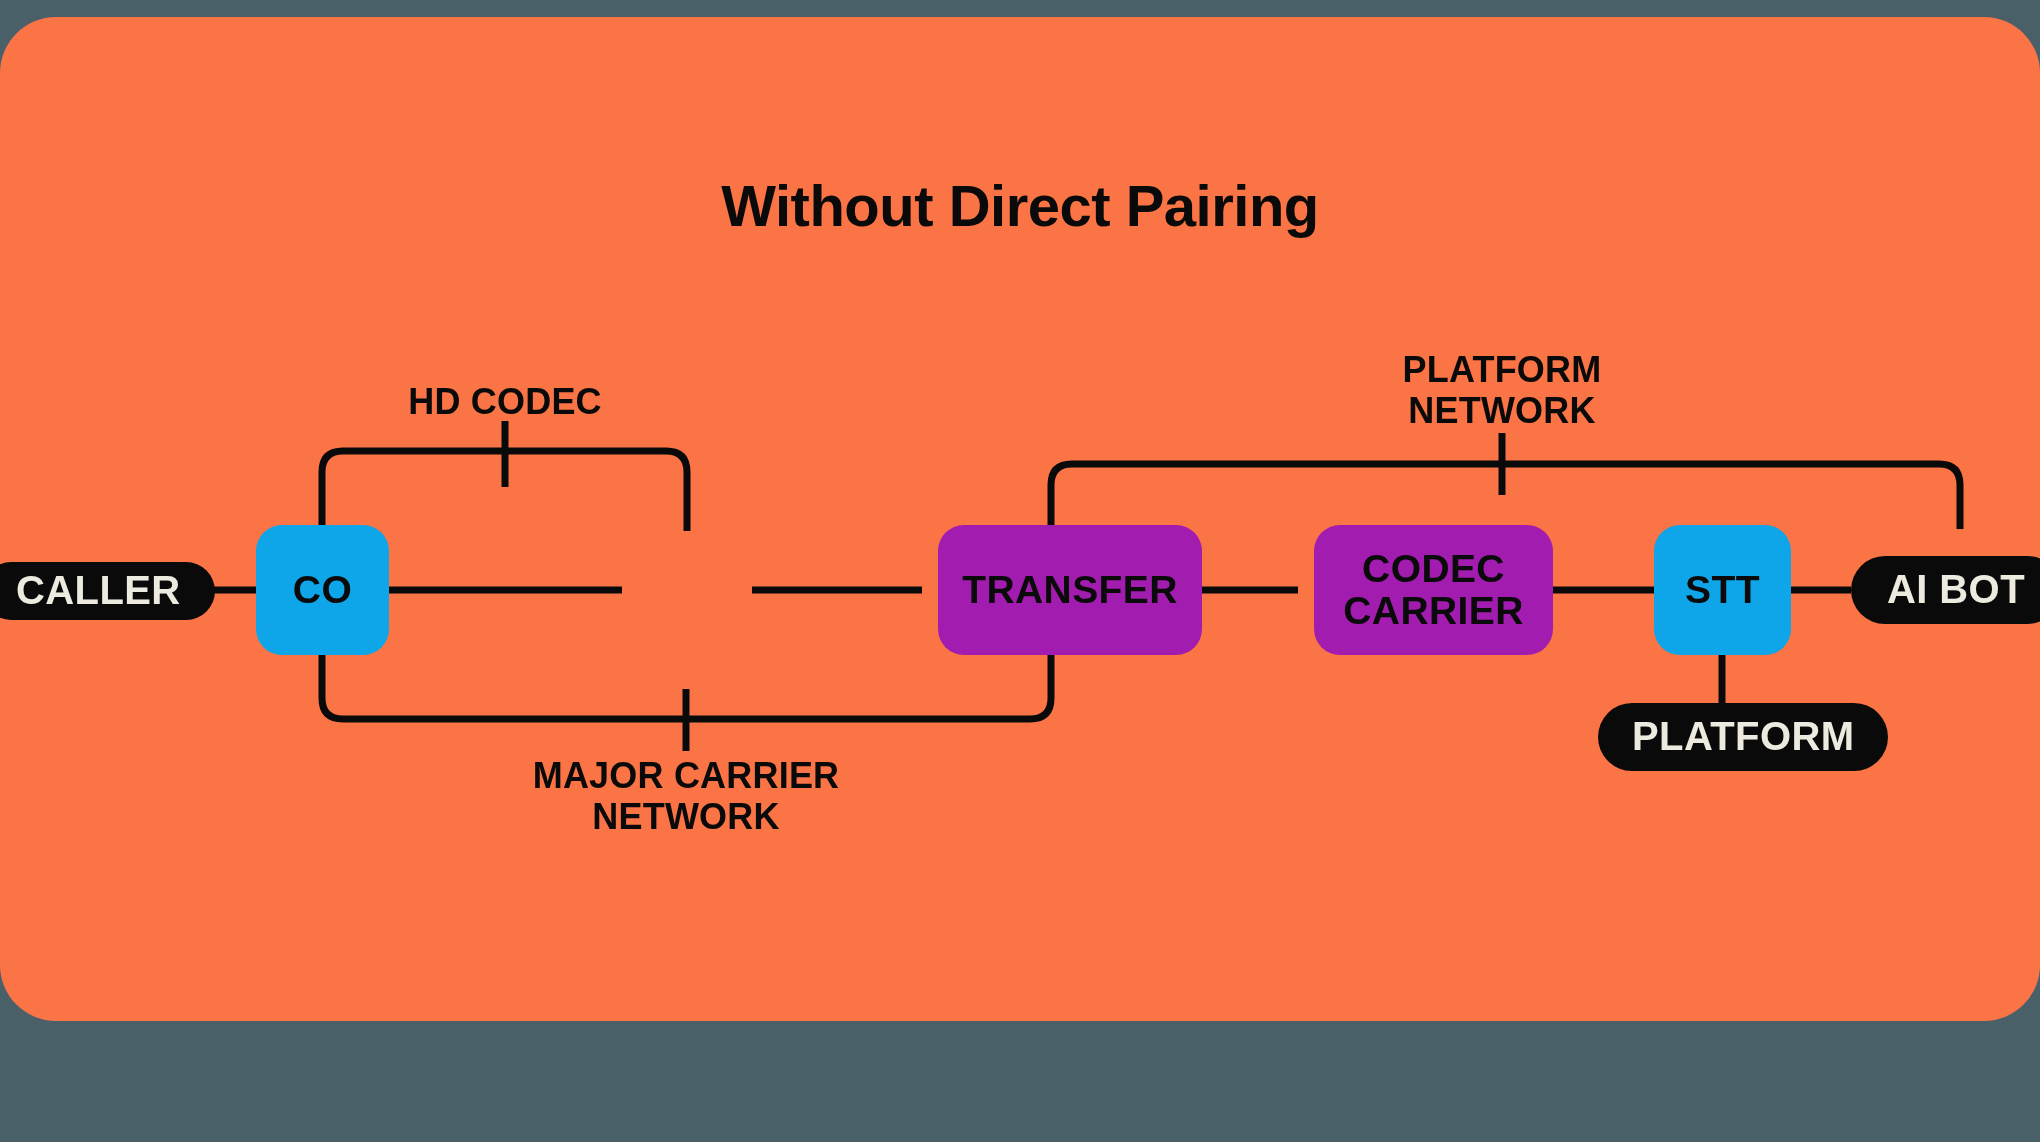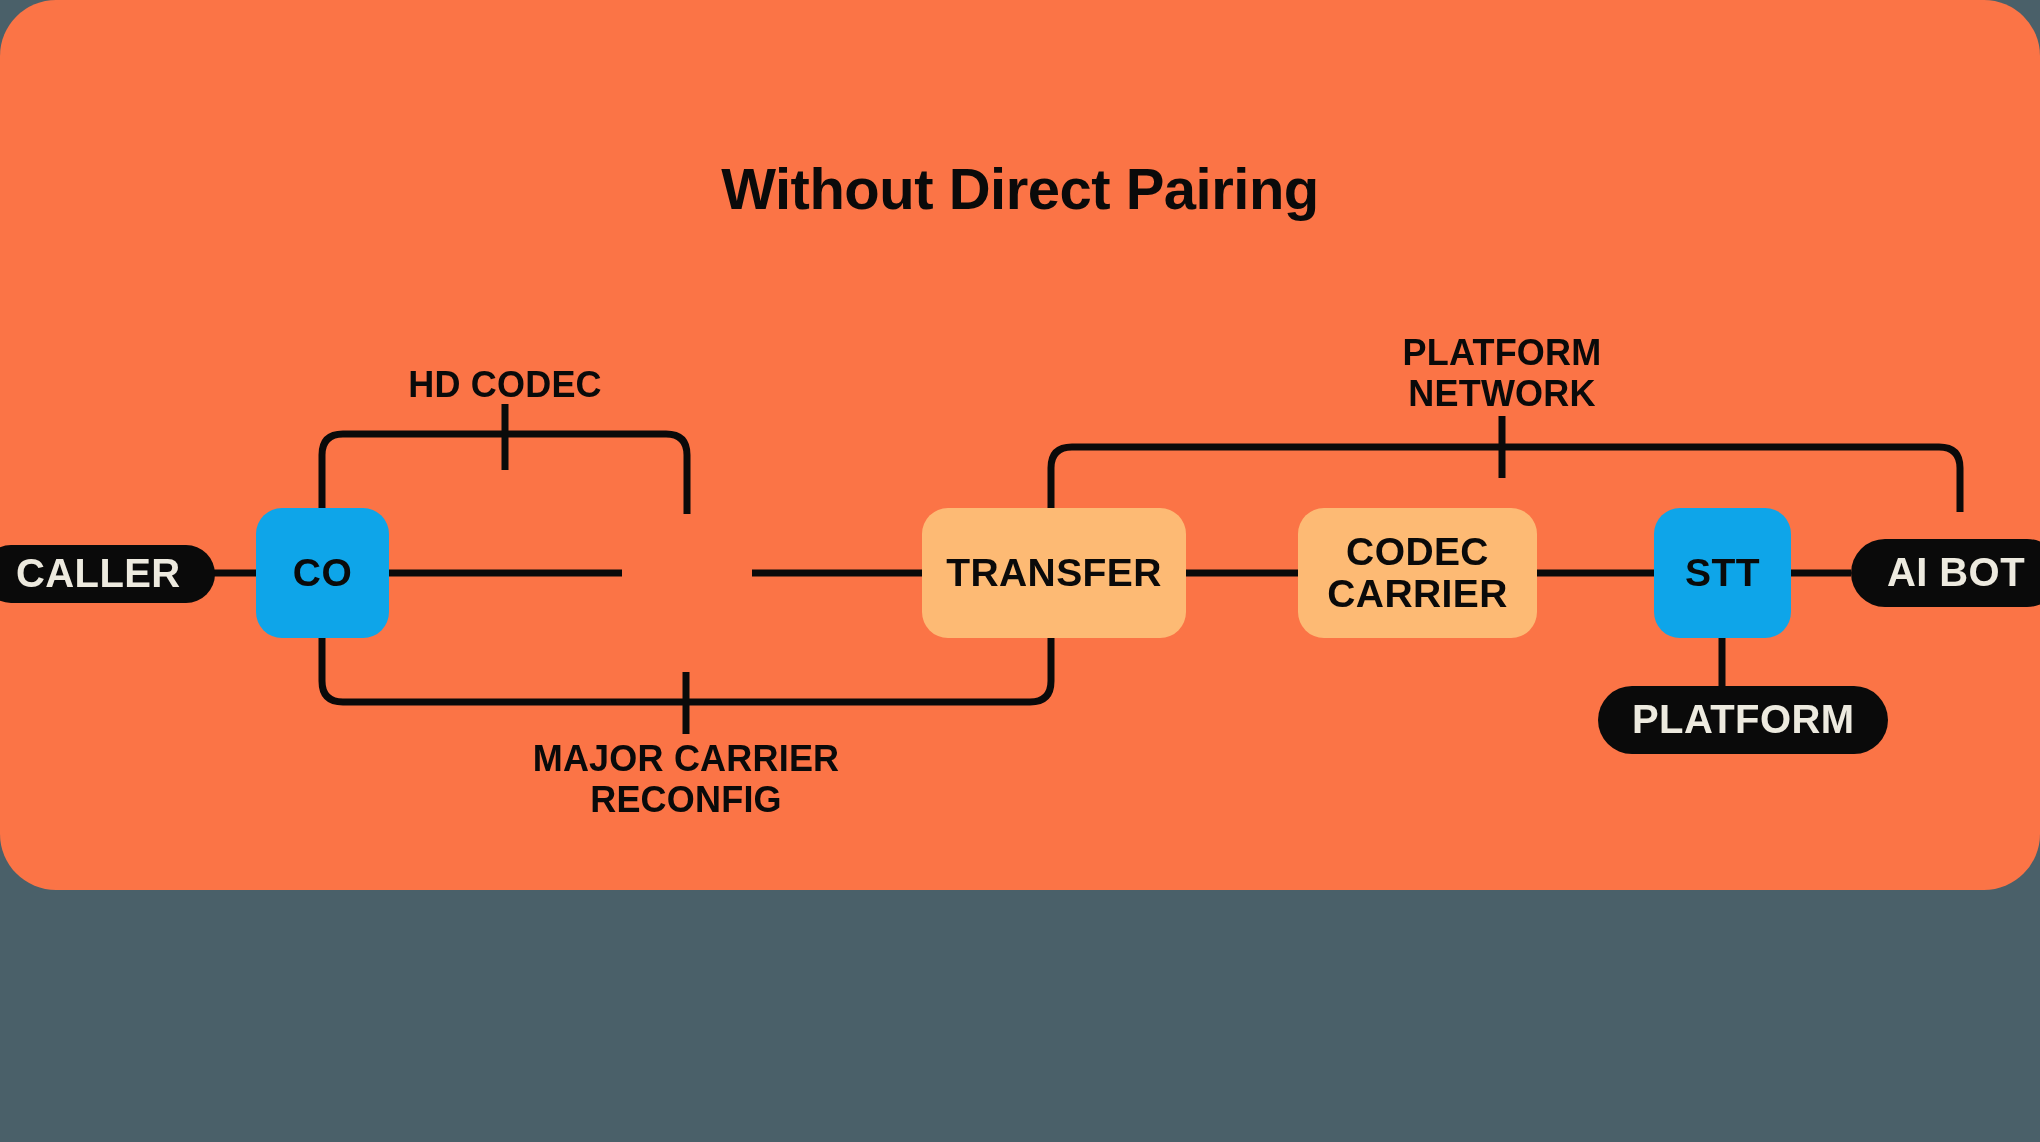--- a/index.html
+++ b/index.html
@@ -6,23 +6,23 @@
     margin: 0;
     padding: 0;
     width: 2040px;
     height: 1142px;
     background: #4a6069;
     font-family: "Liberation Sans", sans-serif;
     overflow: hidden;
   }
   #canvas {
     position: absolute;
-    left: 0; top: 0;
+    left: 0; top: 17px;
     width: 2040px;
-    height: 890px;
+    height: 1004px;
     background: #FB7446;
     border-radius: 56px;
     overflow: hidden;
   }
   #diagram-title {
     position: absolute;
     left: 0;
     top: 155px;
     width: 2040px;
     text-align: center;
@@ -49,21 +49,21 @@
     font-weight: bold;
     line-height: 1.08;
   }
   .node.boxnode {
     border-radius: 26px;
     font-size: 39px;
     color: #0a0a0a;
     letter-spacing: 0.4px;
   }
   .node.beige { background: #0ea5e9; }
-  .node.green { background: #fdba74; }
+  .node.green { background: #a21caf; margin-left: 16px; }
   .node.pill {
     background: #0a0a0a;
     color: #EDEADF;
     border-radius: 999px;
     font-size: 40px;
     letter-spacing: 0.4px;
     padding: 0 34px;
   }
   .bracket-label {
     position: absolute;
@@ -137,18 +137,18 @@
     <span>AI BOT</span>
   </div>
 
   <div class="node pill" style="left:1598px; top:686px; height:68px; min-width:250px;">
     <span>PLATFORM</span>
   </div>
 
   <div class="bracket-label" style="left:355px; top:364px; width:300px;">HD CODEC</div>
 
   <div class="bracket-label" style="left:486px; top:738px; width:400px;">MAJOR CARRIER
-RECONFIG</div>
+NETWORK</div>
 
   <div class="bracket-label" style="left:1302px; top:332px; width:400px;">PLATFORM
 NETWORK</div>
 
 </div>
 
 </body></html>

